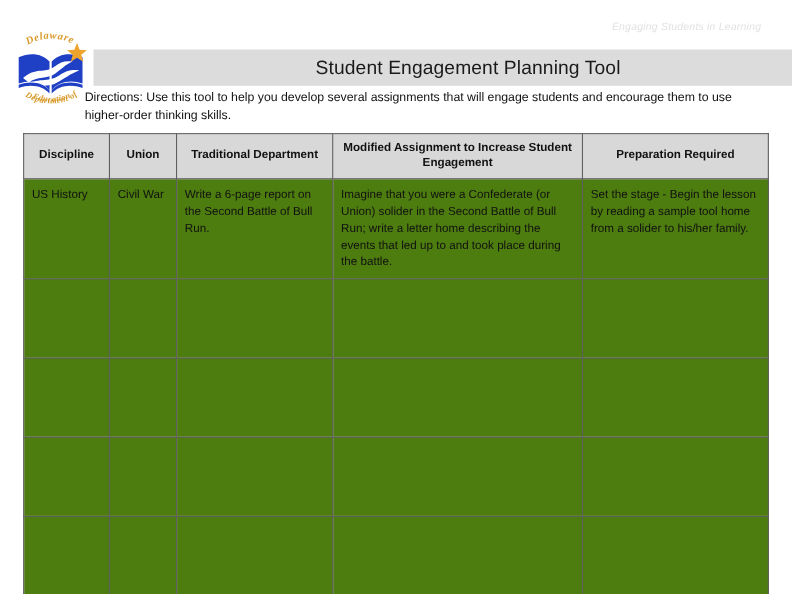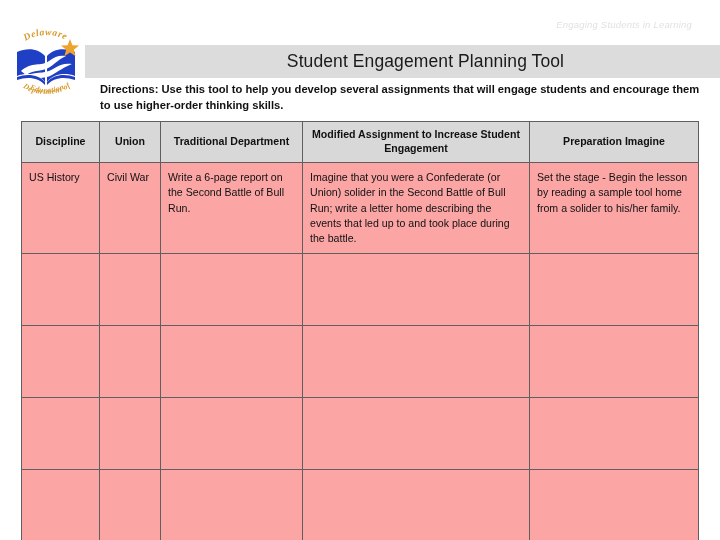--- a/index.html
+++ b/index.html
@@ -55,25 +55,25 @@
   .title-banner .title-text {
     font-size: 17.5px;
     color: #1a1a1a;
     letter-spacing: 0.1px;
     white-space: nowrap;
   }
 
   
   .directions {
     position: absolute;
-    left: 100px;
+    left: 77px;
     top: 82px;
     width: 610px;
     font-size: 11.2px;
-    font-weight: bold;
+    font-weight: normal;
     line-height: 1.42;
     color: #111111;
   }
 
   
   .planning-table {
     position: absolute;
     left: 21px;
     top: 121px;
     width: 677px;
@@ -95,21 +95,21 @@
     height: 34px;
     line-height: 1.32;
     padding: 3px 4px;
     color: #111111;
   }
   .planning-table tbody td {
     font-size: 10.6px;
     line-height: 1.45;
     padding: 7px 6px 6px 7px;
     color: #111111;
-    background: #fca5a5;
+    background: #4d7c0f;
   }
   .planning-table tbody tr.filled-row td { height: 74px; }
   .planning-table tbody tr.empty-row td { height: 58px; }
 
   
   .col-discipline  { width: 78px; }
   .col-topic       { width: 61px; }
   .col-traditional { width: 142px; }
   .col-modified    { width: 227px; }
   .col-prep        { width: 169px; }
@@ -165,21 +165,21 @@
     <col class="col-traditional">
     <col class="col-modified">
     <col class="col-prep">
   </colgroup>
   <thead>
     <tr>
       <th>Discipline</th>
       <th>Union</th>
       <th>Traditional Department</th>
       <th>Modified Assignment to Increase Student Engagement</th>
-      <th>Preparation Imagine</th>
+      <th>Preparation Required</th>
     </tr>
   </thead>
   <tbody>
     <tr class="filled-row">
       <td>
           <span class="cell-text">US History</span>
         </td>
       <td>
           <span class="cell-text">Civil War</span>
         </td>

